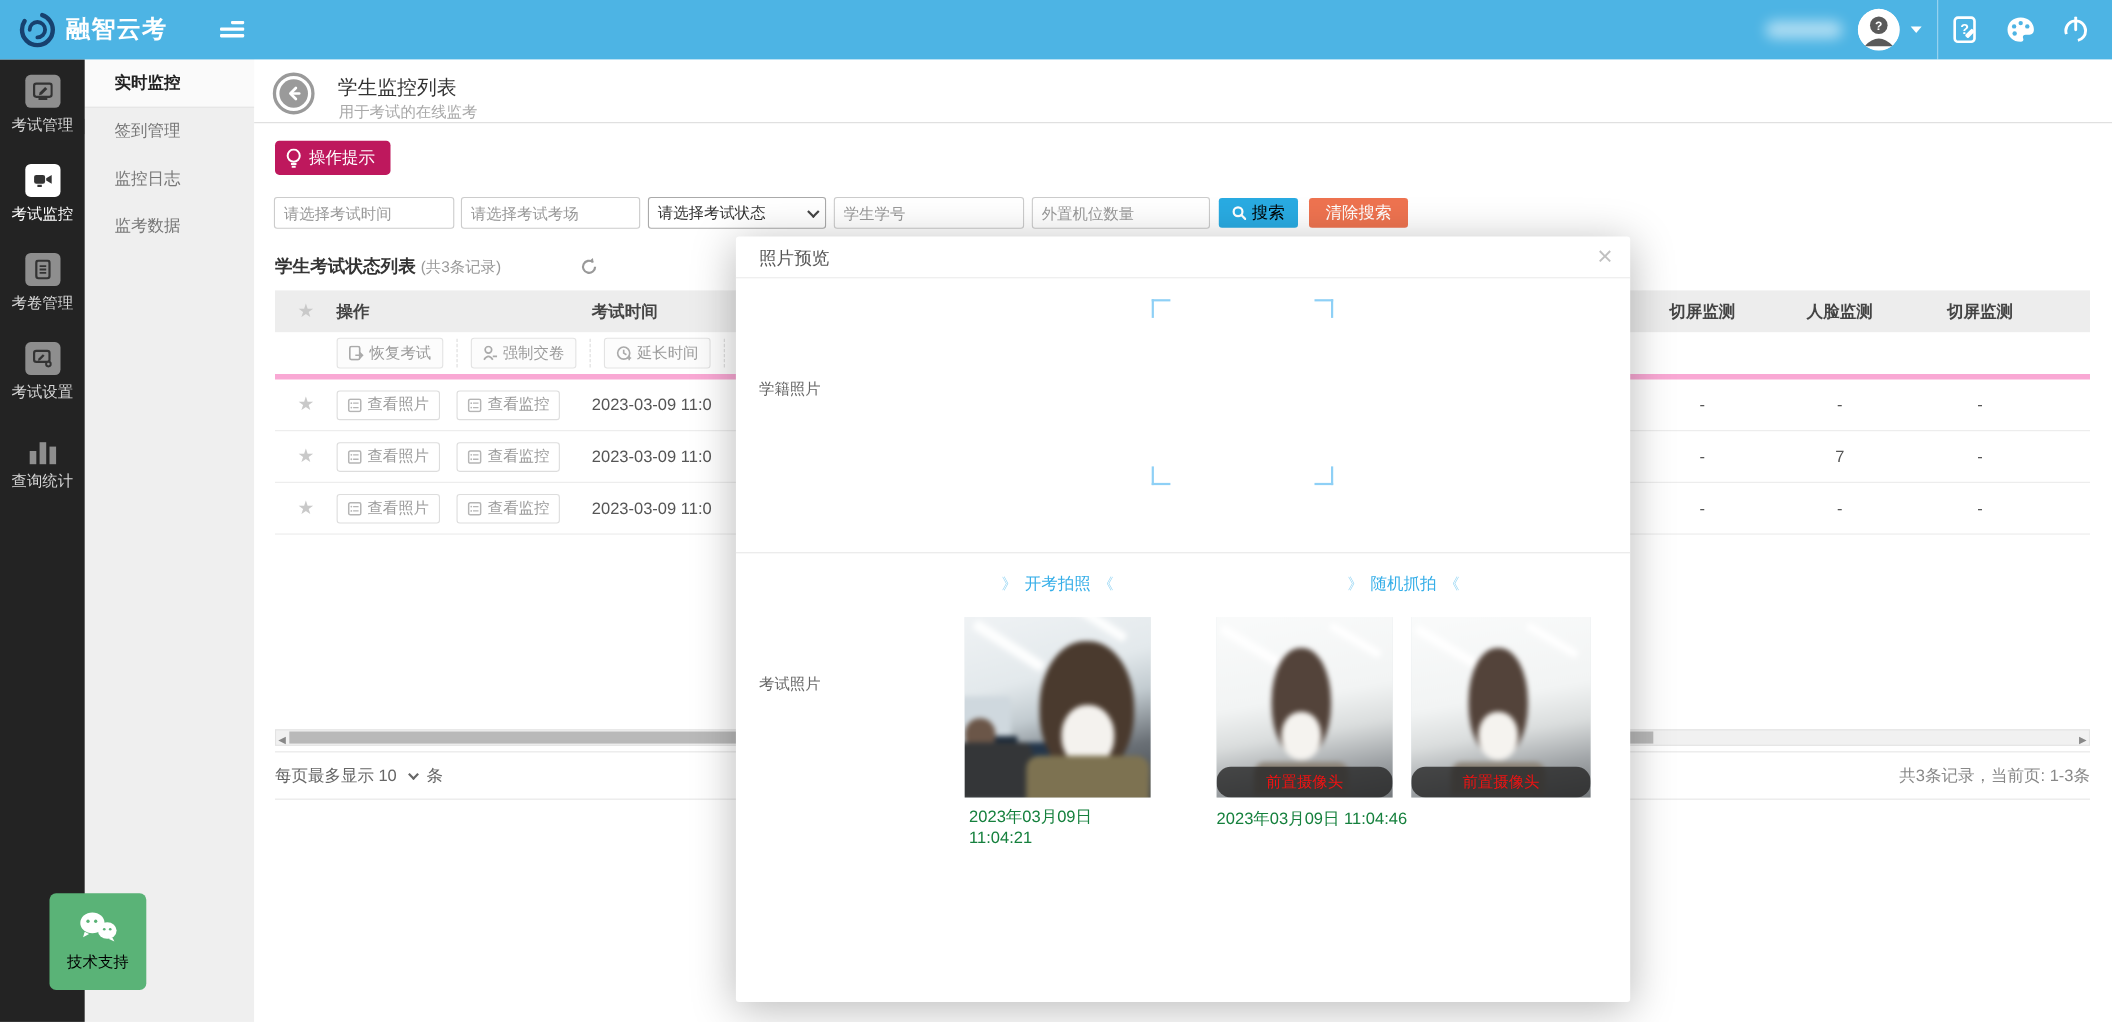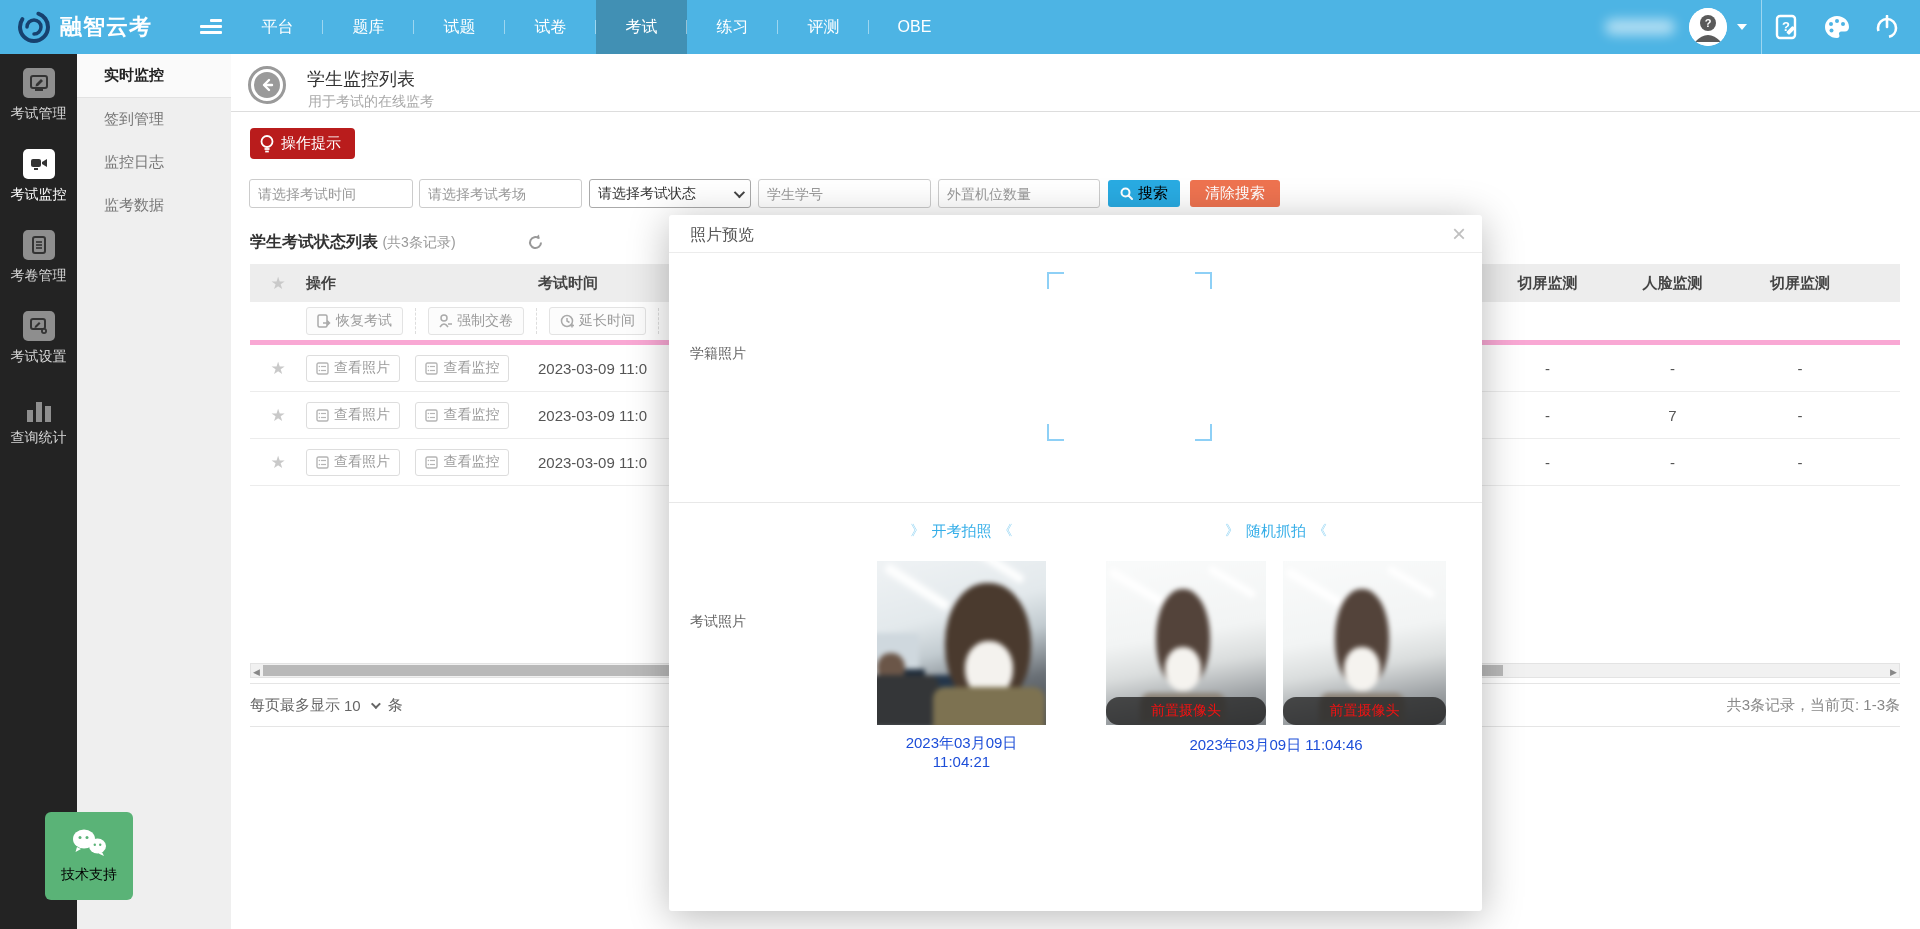--- a/index.html
+++ b/index.html
@@ -42,21 +42,21 @@
   .sub-item { padding:12px 0 12px 27px; font-size:15px; color:#777; cursor:pointer; }
   .sub-item.active { background:#fafafa; border-bottom:1px solid #e2e2e2; color:#222; font-weight:bold; }
 
   
   .content { position:absolute; left:231px; top:54px; width:1689px; height:875px; background:#fff; }
   .back-btn { position:absolute; left:17px; top:12px; width:38px; height:38px; border:3px solid #9a9a9a; border-radius:50%; display:flex; align-items:center; justify-content:center; cursor:pointer; background:#fff; }
   .back-inner { width:26px; height:26px; border-radius:50%; background:#9a9a9a; display:flex; align-items:center; justify-content:center; }
   .page-title { position:absolute; left:76px; top:13px; font-size:18px; color:#333; }
   .page-subtitle { position:absolute; left:77px; top:39px; font-size:14px; color:#a9a9a9; }
   .header-divider { position:absolute; left:0; top:57px; width:1689px; height:1px; background:#ddd; }
-  .tips-btn { position:absolute; left:19px; top:74px; height:31px; padding:0 14px 0 10px; background:#b91c1c; border:none; border-radius:4px; color:#fff; font-size:15px; display:flex; align-items:center; gap:7px; cursor:pointer; }
+  .tips-btn { position:absolute; left:19px; top:74px; height:31px; padding:0 14px 0 10px; background:#be185d; border:none; border-radius:4px; color:#fff; font-size:15px; display:flex; align-items:center; gap:7px; cursor:pointer; }
 
   .filter-row { position:absolute; left:0; top:125px; height:29px; }
   .f-input { position:absolute; height:29px; border:1px solid #ccc; border-radius:3px; font-size:14px; color:#444; padding:0 8px; background:#fff; }
   .f-input::placeholder { color:#999; }
   .f-select { position:absolute; height:29px; border:1px solid #aaa; border-radius:3px; font-size:14px; color:#333; padding:0 8px; background:#fff; display:flex; align-items:center; justify-content:space-between; cursor:pointer; }
   .f-select .sel-caret { width:8px; height:8px; border-right:2px solid #444; border-bottom:2px solid #444; transform:rotate(45deg) translateY(-2px); }
   .btn-search { position:absolute; left:877px; top:1px; width:72px; height:27px; background:#29abe2; color:#000000; border:none; border-radius:3px; font-size:15px; display:flex; align-items:center; justify-content:center; gap:5px; cursor:pointer; }
   .btn-clear { position:absolute; left:959px; top:1px; width:90px; height:27px; background:#ee7350; color:#fff; border:none; border-radius:3px; font-size:15px; cursor:pointer; }
 
   .table-title { position:absolute; left:19px; top:178px; font-size:16px; font-weight:bold; color:#333; }
@@ -105,21 +105,21 @@
   .corner.tr { right:0; top:0; border-right:2px solid #8ed0f6; border-top:2px solid #8ed0f6; }
   .corner.bl { left:0; bottom:0; border-left:2px solid #8ed0f6; border-bottom:2px solid #8ed0f6; }
   .corner.br { right:0; bottom:0; border-right:2px solid #8ed0f6; border-bottom:2px solid #8ed0f6; }
   .m-divider { position:absolute; left:0; top:287px; width:813px; height:1px; background:#e8e8e8; }
   .group-head { position:absolute; top:306px; display:flex; justify-content:center; align-items:flex-start; font-size:15px; color:#35aee8; line-height:19px; }
   .group-head .deco { color:#90d3f3; font-size:14px; margin:0 3px; }
   .group-head .gh-text { width:68px; text-align:center; }
   .photo { position:absolute; top:346px; height:164px; overflow:hidden; cursor:pointer; background:#dfe5e8; }
   .ph-blur { position:absolute; inset:-4px; filter:blur(2.5px); }
   .tube { position:absolute; background:#fdfefe; box-shadow:0 0 6px rgba(255,255,255,.9); }
-  .cap { position:absolute; text-align:center; font-size:15px; color:#1d4ed8; line-height:19px; }
+  .cap { position:absolute; text-align:left; font-size:15px; color:#15803d; line-height:19px; }
   .overlay-bar { position:absolute; left:0; right:0; bottom:0; height:28px; background:rgba(35,35,35,.78); display:flex; align-items:center; justify-content:center;border-radius:13px; }
   .overlay-bar span { color:#f01212; font-size:14px; }
 
   
   .scene-start { background:linear-gradient(165deg,#f0f3f5 0%,#e3e9ec 35%,#c2cbd0 52%,#6a7076 74%,#3c4147 100%); position:absolute; inset:0; }
   .scene-random { background:linear-gradient(170deg,#fafbfb 0%,#f2f4f4 45%,#dadddd 62%,#a0a4a7 80%,#6e7275 100%); position:absolute; inset:0; }
   .blob { position:absolute; border-radius:48%; }
 </style>
 </head>
 <body>
@@ -132,30 +132,20 @@
         <circle cx="18" cy="18" r="14" fill="none" stroke="#17416f" stroke-width="4" stroke-dasharray="52 18" stroke-linecap="round"></circle>
         <path d="M11 18 a7 7 0 0 1 14 0 a7 7 0 0 1 -7 7" fill="none" stroke="#17416f" stroke-width="3.5" stroke-linecap="round"></path>
       </svg>
       <span class="logo-text">融智云考</span>
     </div>
     <div class="hamburger">
         <div></div>
         <div></div>
         <div></div>
       </div>
-    <div class="nav">
-      <div class="nav-item">平台</div>
-      <div class="nav-item">题库</div>
-      <div class="nav-item">试题</div>
-      <div class="nav-item">试卷</div>
-      <div class="nav-item active">考试</div>
-      <div class="nav-item">练习</div>
-      <div class="nav-item">评测</div>
-      <div class="nav-item">OBE</div>
-    </div>
     <div class="top-right">
       <div class="user-blur"></div>
       <div class="avatar">
         <svg width="38" height="38" viewBox="0 0 38 38">
           <circle cx="19" cy="19" r="19" fill="#ffffff"></circle>
           <circle cx="19" cy="15" r="8" fill="#5a5a5a"></circle>
           <path d="M6 34 q13 -14 26 0 z" fill="#5a5a5a"></path>
           <text x="19" y="19" font-size="11" fill="#ffffff" text-anchor="middle" font-weight="bold">?</text>
         </svg>
       </div>

